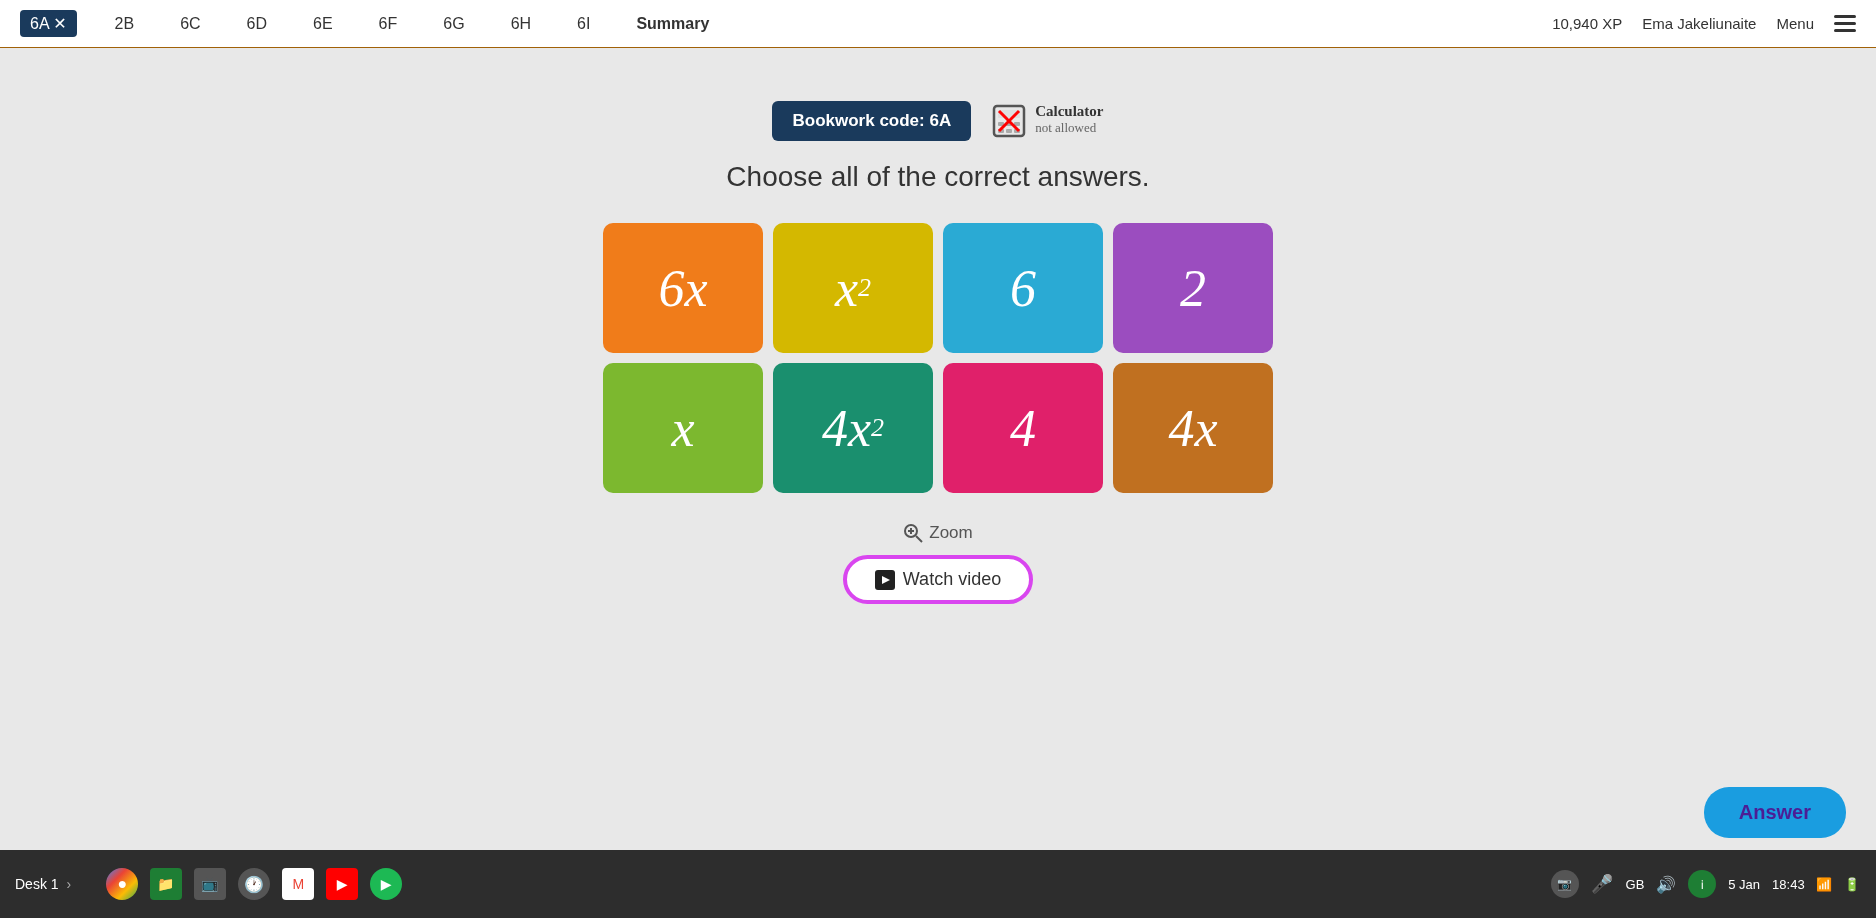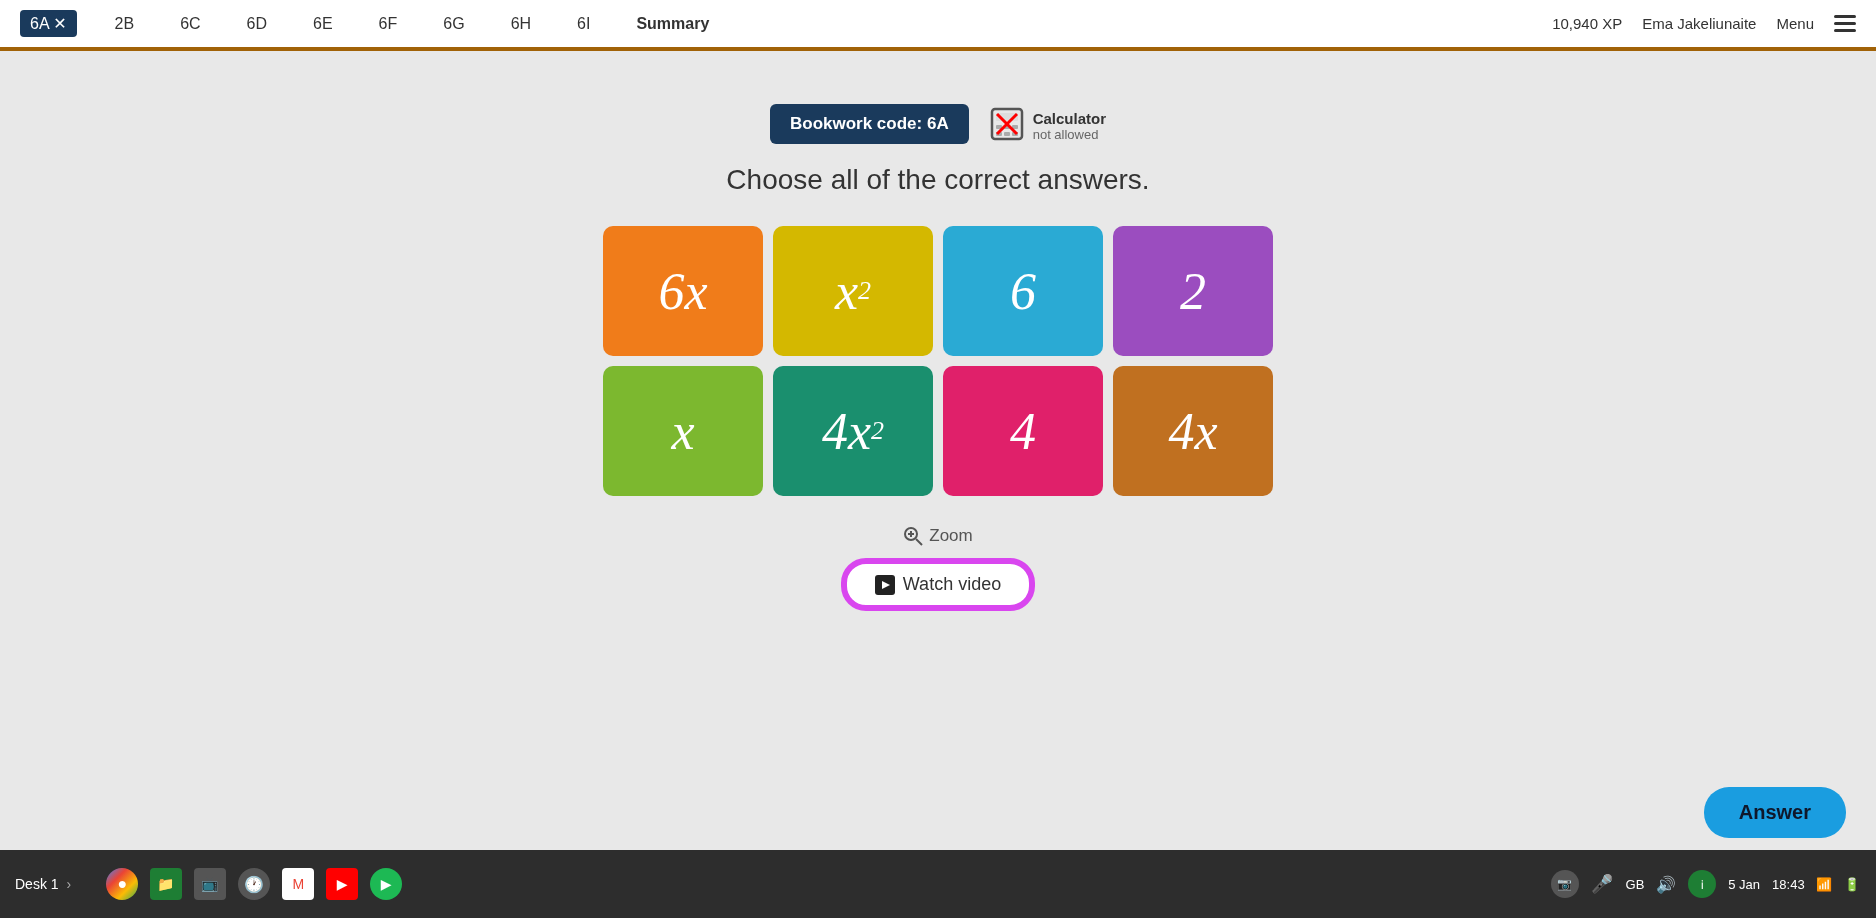--- a/index.html
+++ b/index.html
@@ -8,21 +8,21 @@
       height: 918px;
       background: #e8e8e8;
       font-family: Arial, sans-serif;
       overflow: hidden;
       position: relative;
     }
 
     
     .top-nav {
       background: #fff;
-      border-bottom: 4px solid #a16207;
+      border-bottom: 1px solid #a16207;
       display: flex;
       align-items: center;
       padding: 10px 20px;
       gap: 30px;
       position: relative;
     }
     .nav-item {
       font-size: 16px;
       color: #333;
       cursor: pointer;
@@ -80,24 +80,25 @@
     .bookwork-code {
       background: #1a3a5c;
       color: #fff;
       padding: 10px 20px;
       border-radius: 6px;
       font-size: 17px;
       font-weight: bold;
     }
     .calculator-info {
       display: flex;
-      align-items: flex-end;
+      align-items: flex-start;
       gap: 8px;
       font-size: 14px;
       color: #333;
+      font-family: Liberation Serif, serif;
     }
     .calc-icon {
       position: relative;
       width: 36px;
       height: 36px;
     }
     .calc-icon svg {
       width: 36px;
       height: 36px;
     }
@@ -164,21 +165,21 @@
       color: #555;
       cursor: pointer;
       background: none;
       border: none;
     }
     .watch-video-btn {
       display: flex;
       align-items: center;
       gap: 8px;
       background: #fff;
-      border: 6px solid #d946ef;
+      border: 4px solid #d946ef;
       border-radius: 25px;
       padding: 10px 28px;
       font-size: 18px;
       color: #333;
       cursor: pointer;
     }
     .watch-video-btn .play-icon {
       width: 20px;
       height: 20px;
       background: #222;
@@ -189,21 +190,21 @@
       color: #fff;
       font-size: 12px;
     }
 
     
     .answer-btn {
       position: absolute;
       right: 30px;
       bottom: 80px;
       background: #1a9de0;
-      color: #0f172a;
+      color: #4c1d95;
       border: none;
       border-radius: 25px;
       padding: 14px 35px;
       font-size: 20px;
       cursor: pointer;
       font-weight: bold;
       text-align: right;
     }
 
     

